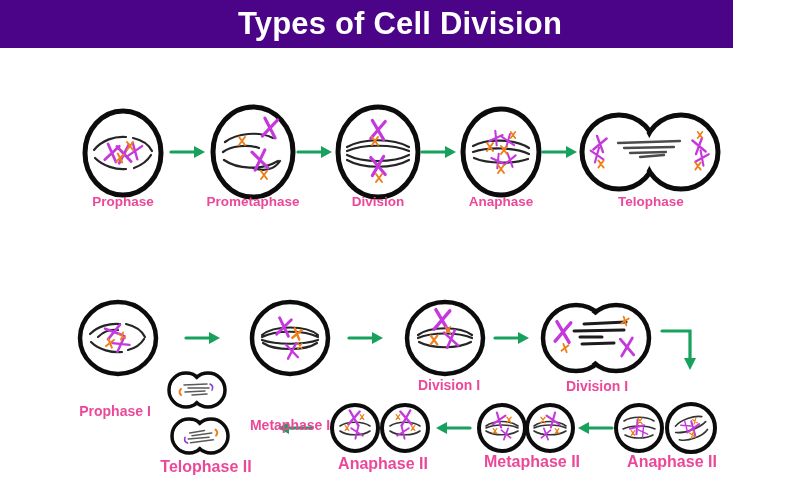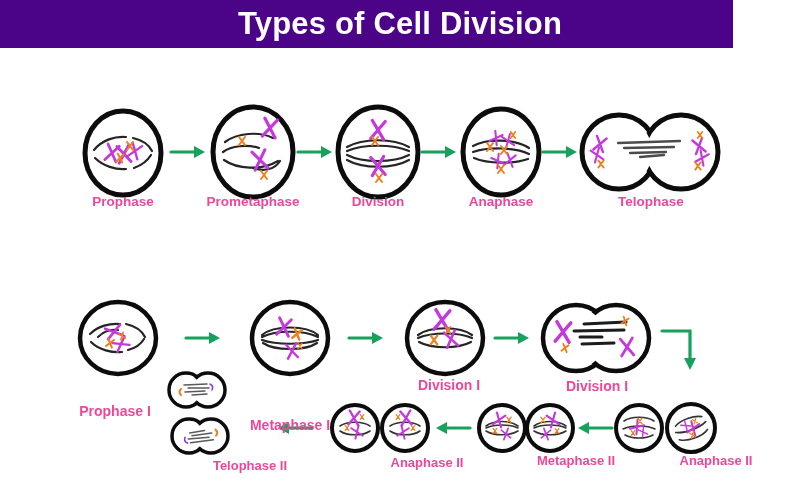--- a/index.html
+++ b/index.html
@@ -17,21 +17,21 @@
             display:flex; align-items:center; justify-content:center; }
   .sl-mitosis { left:320px; top:63px; }
   .sl-meiosis { left:320px; top:253px; }
 
   .art { position:absolute; left:0; top:0; width:800px; height:483px; }
 
   .phase-label { position:absolute; transform:translateX(-50%); color:#ec4899;
             font-weight:700; white-space:nowrap; }
   .pl-m  { font-size:13.5px; }
   .pl-i  { font-size:14px; }
-  .pl-ii { font-size:13px;margin-left:44px; }
+  .pl-ii { font-size:16px; }
 
   
   .co { fill:#ffffff; stroke:#0c0c0c; }
   .cv { fill:#ffffff; stroke:none; }
   .k  { fill:none; stroke:#252525; stroke-width:2.2; stroke-linecap:round; }
   .k2 { fill:none; stroke:#333333; stroke-width:1.6; stroke-linecap:round; }
   .g  { fill:none; stroke:#4b4b4b; stroke-width:2.3; stroke-linecap:round; }
   .g2 { fill:none; stroke:#5a5a5a; stroke-width:1.5; stroke-linecap:round; }
   .gb { fill:none; stroke:#1c1c1c; stroke-width:3; stroke-linecap:round; }
   .m  { fill:none; stroke:#C538DC; stroke-width:2.4; stroke-linecap:round; }

